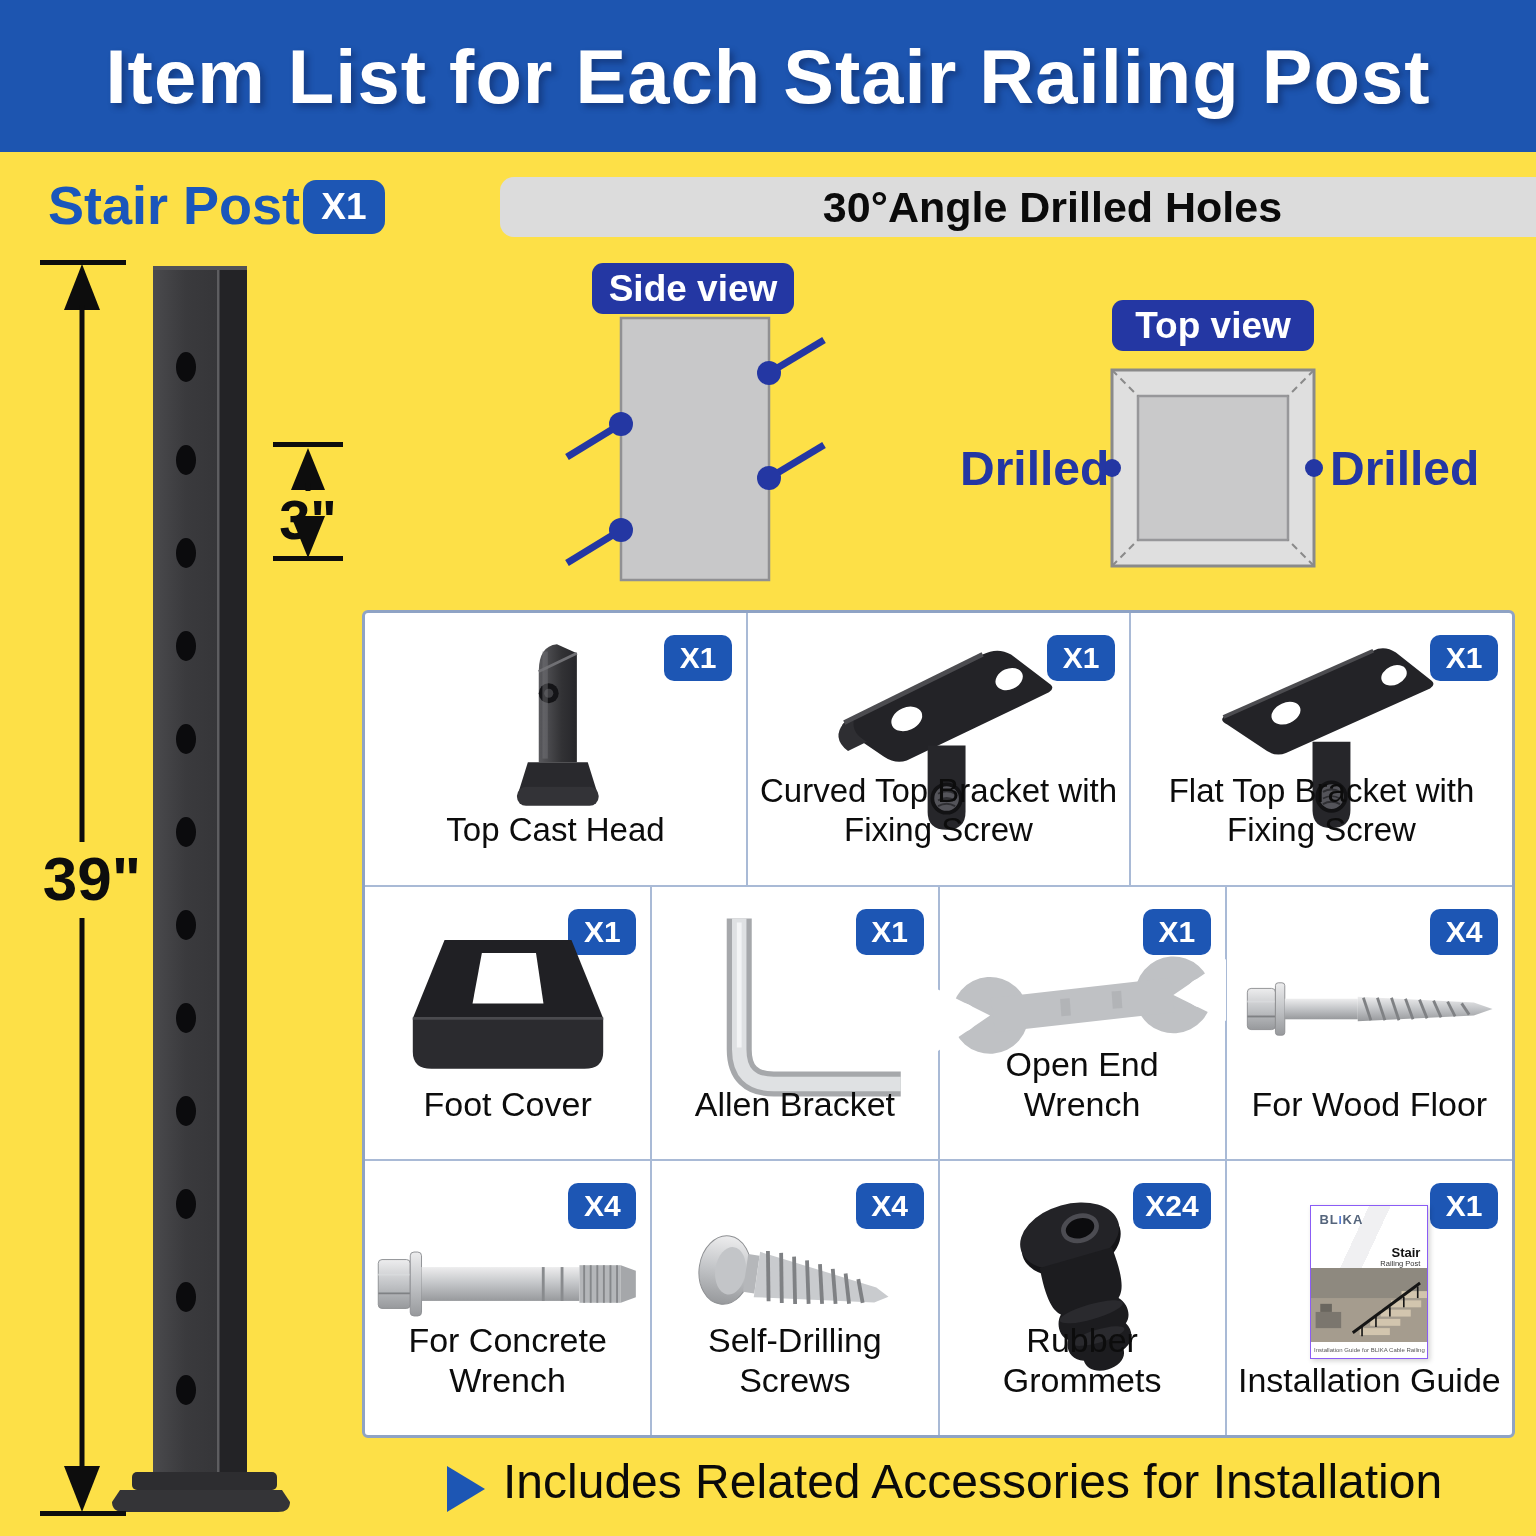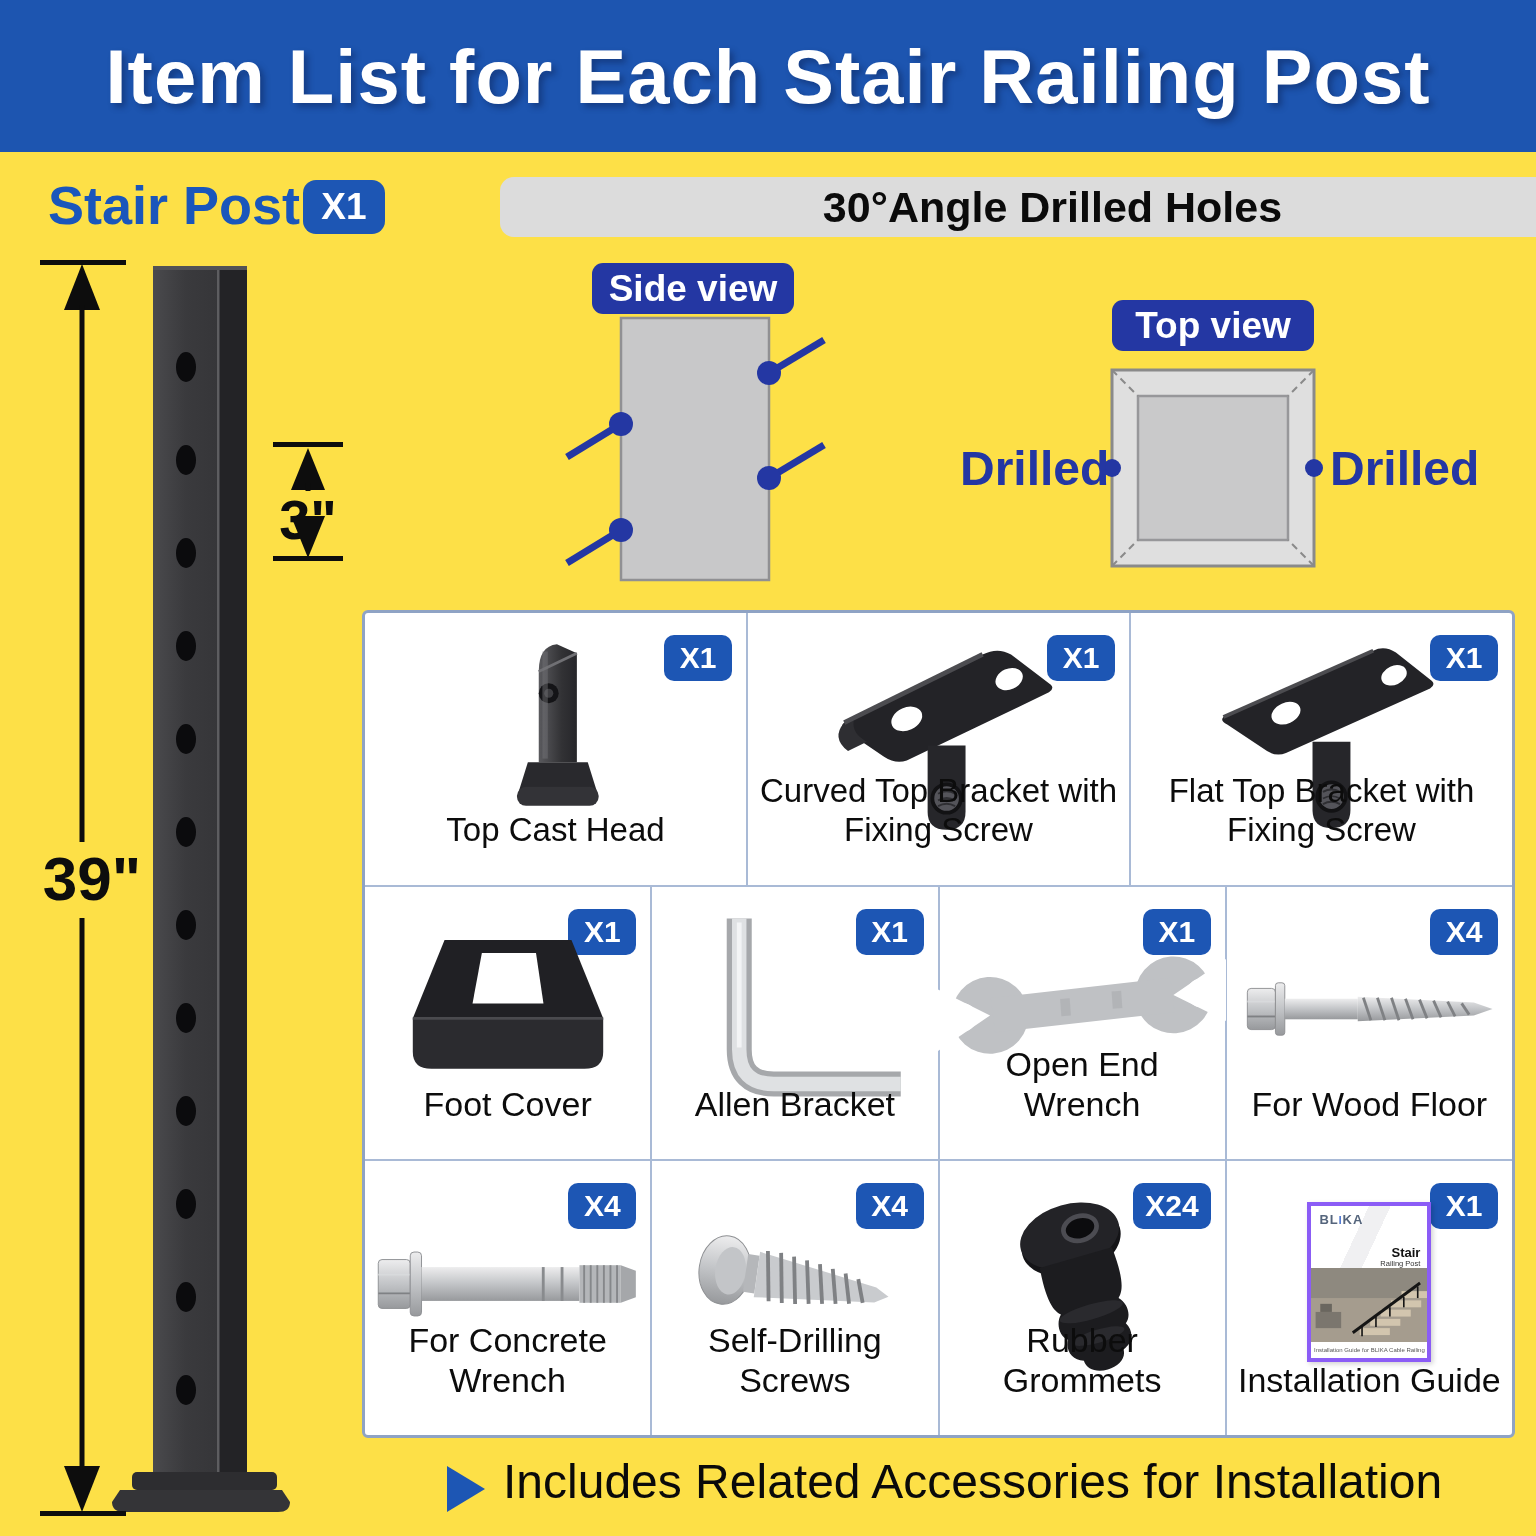--- a/index.html
+++ b/index.html
@@ -44,21 +44,21 @@
   .qty-badge{position:absolute;top:22px;right:14px;min-width:44px;height:46px;padding:0 12px;
              background:#1d56b4;color:#fff;font-weight:bold;font-size:30px;border-radius:10px;
              display:flex;align-items:center;justify-content:center;}
   .cell-label{position:absolute;bottom:35px;left:6px;right:6px;text-align:center;
               font-size:33px;color:#0c0c0c;line-height:1.18;}
   .grid-row.four .cell-label{font-size:34px;}
   .item-icon{position:absolute;left:50%;top:45%;transform:translate(-50%,-50%);}
 
   
   .booklet{position:absolute;left:50%;top:44%;transform:translate(-50%,-50%);width:116px;height:152px;
-           background:#fff;border:4px solid #8b5cf6;box-shadow:2px 2px 5px rgba(0,0,0,.18);overflow:hidden;}
+           background:#fff;border:1px solid #8b5cf6;box-shadow:2px 2px 5px rgba(0,0,0,.18);overflow:hidden;}
   .bk-pattern{position:absolute;left:0;top:0;width:116px;height:62px;
       background:linear-gradient(115deg,#fff 40%,#f0f0f2 40%,#f0f0f2 55%,#fff 55%),
                  linear-gradient(65deg,#fff 60%,#ececef 60%,#ececef 75%,#fff 75%);}
   .bk-brand{position:absolute;left:8px;top:6px;font-size:13px;font-weight:bold;color:#55657c;letter-spacing:1px;}
   .bk-brand .bk-i{color:#3a67cc;font-size:10px;}
   .bk-title{position:absolute;right:7px;top:40px;text-align:right;margin-left:16px;}
   .bk-title .t1{font-size:13px;font-weight:bold;color:#111;line-height:1;}
   .bk-title .t2{font-size:7.5px;color:#333;line-height:1.3;}
   .bk-photo{position:absolute;left:0;top:62px;width:116px;height:74px;}
   .bk-caption{position:absolute;left:0;bottom:0;width:116px;height:16px;background:#fff;

